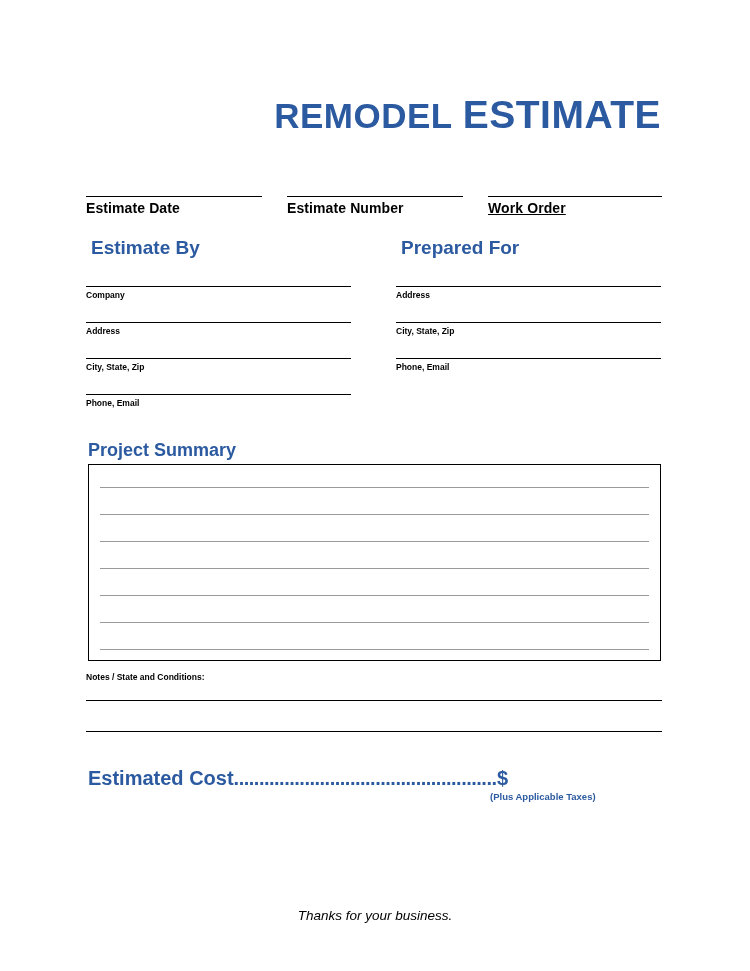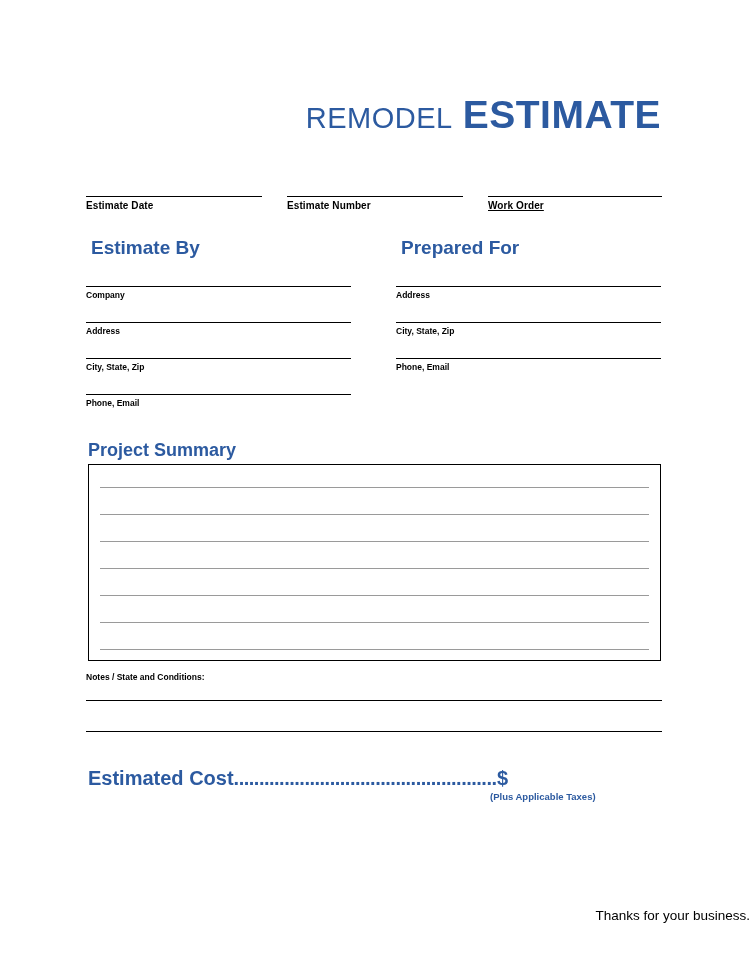--- a/index.html
+++ b/index.html
@@ -26,22 +26,22 @@
   .title-row {
     position: absolute;
     right: 89px;
     top: 93px;
     display: flex;
     align-items: baseline;
     gap: 10px;
   }
   .title-remodel {
     color: #2c5aa0;
-    font-size: 29px;
-    font-weight: normal;
+    font-size: 35px;
+    font-weight: bold;
     letter-spacing: 0.5px;
   }
   .title-estimate {
     color: #2c5aa0;
     font-size: 39px;
     font-weight: bold;
     letter-spacing: 0.5px;
     text-align: right;
   }
 
@@ -55,21 +55,21 @@
   }
   .meta-field {
     position: relative;
   }
   .meta-field .rule {
     border-top: 1.6px solid #000;
     width: 100%;
     height: 0;
   }
   .meta-field .lbl {
-    font-size: 10px;
+    font-size: 14px;
     font-weight: bold;
     padding-top: 3px;
     letter-spacing: 0.1px;
   }
   .mf1 { width: 176px; margin-right: 25px; }
   .mf2 { width: 176px; margin-right: 25px; }
   .mf3 { width: 174px; text-decoration: underline; }
 
   
   .sec-head {
@@ -175,21 +175,22 @@
     font-size: 9.5px;
     font-weight: bold;
   }
 
   
   #footer {
     position: absolute;
     left: 0;
     top: 908px;
     width: 750px;
-    text-align: right;
+    text-align: center;
+    font-style: italic;
     font-size: 13.5px;
     color: #000;
   }
 </style>
 </head>
 <body>
 
 <div class="page">
 
   <div class="title-row">

